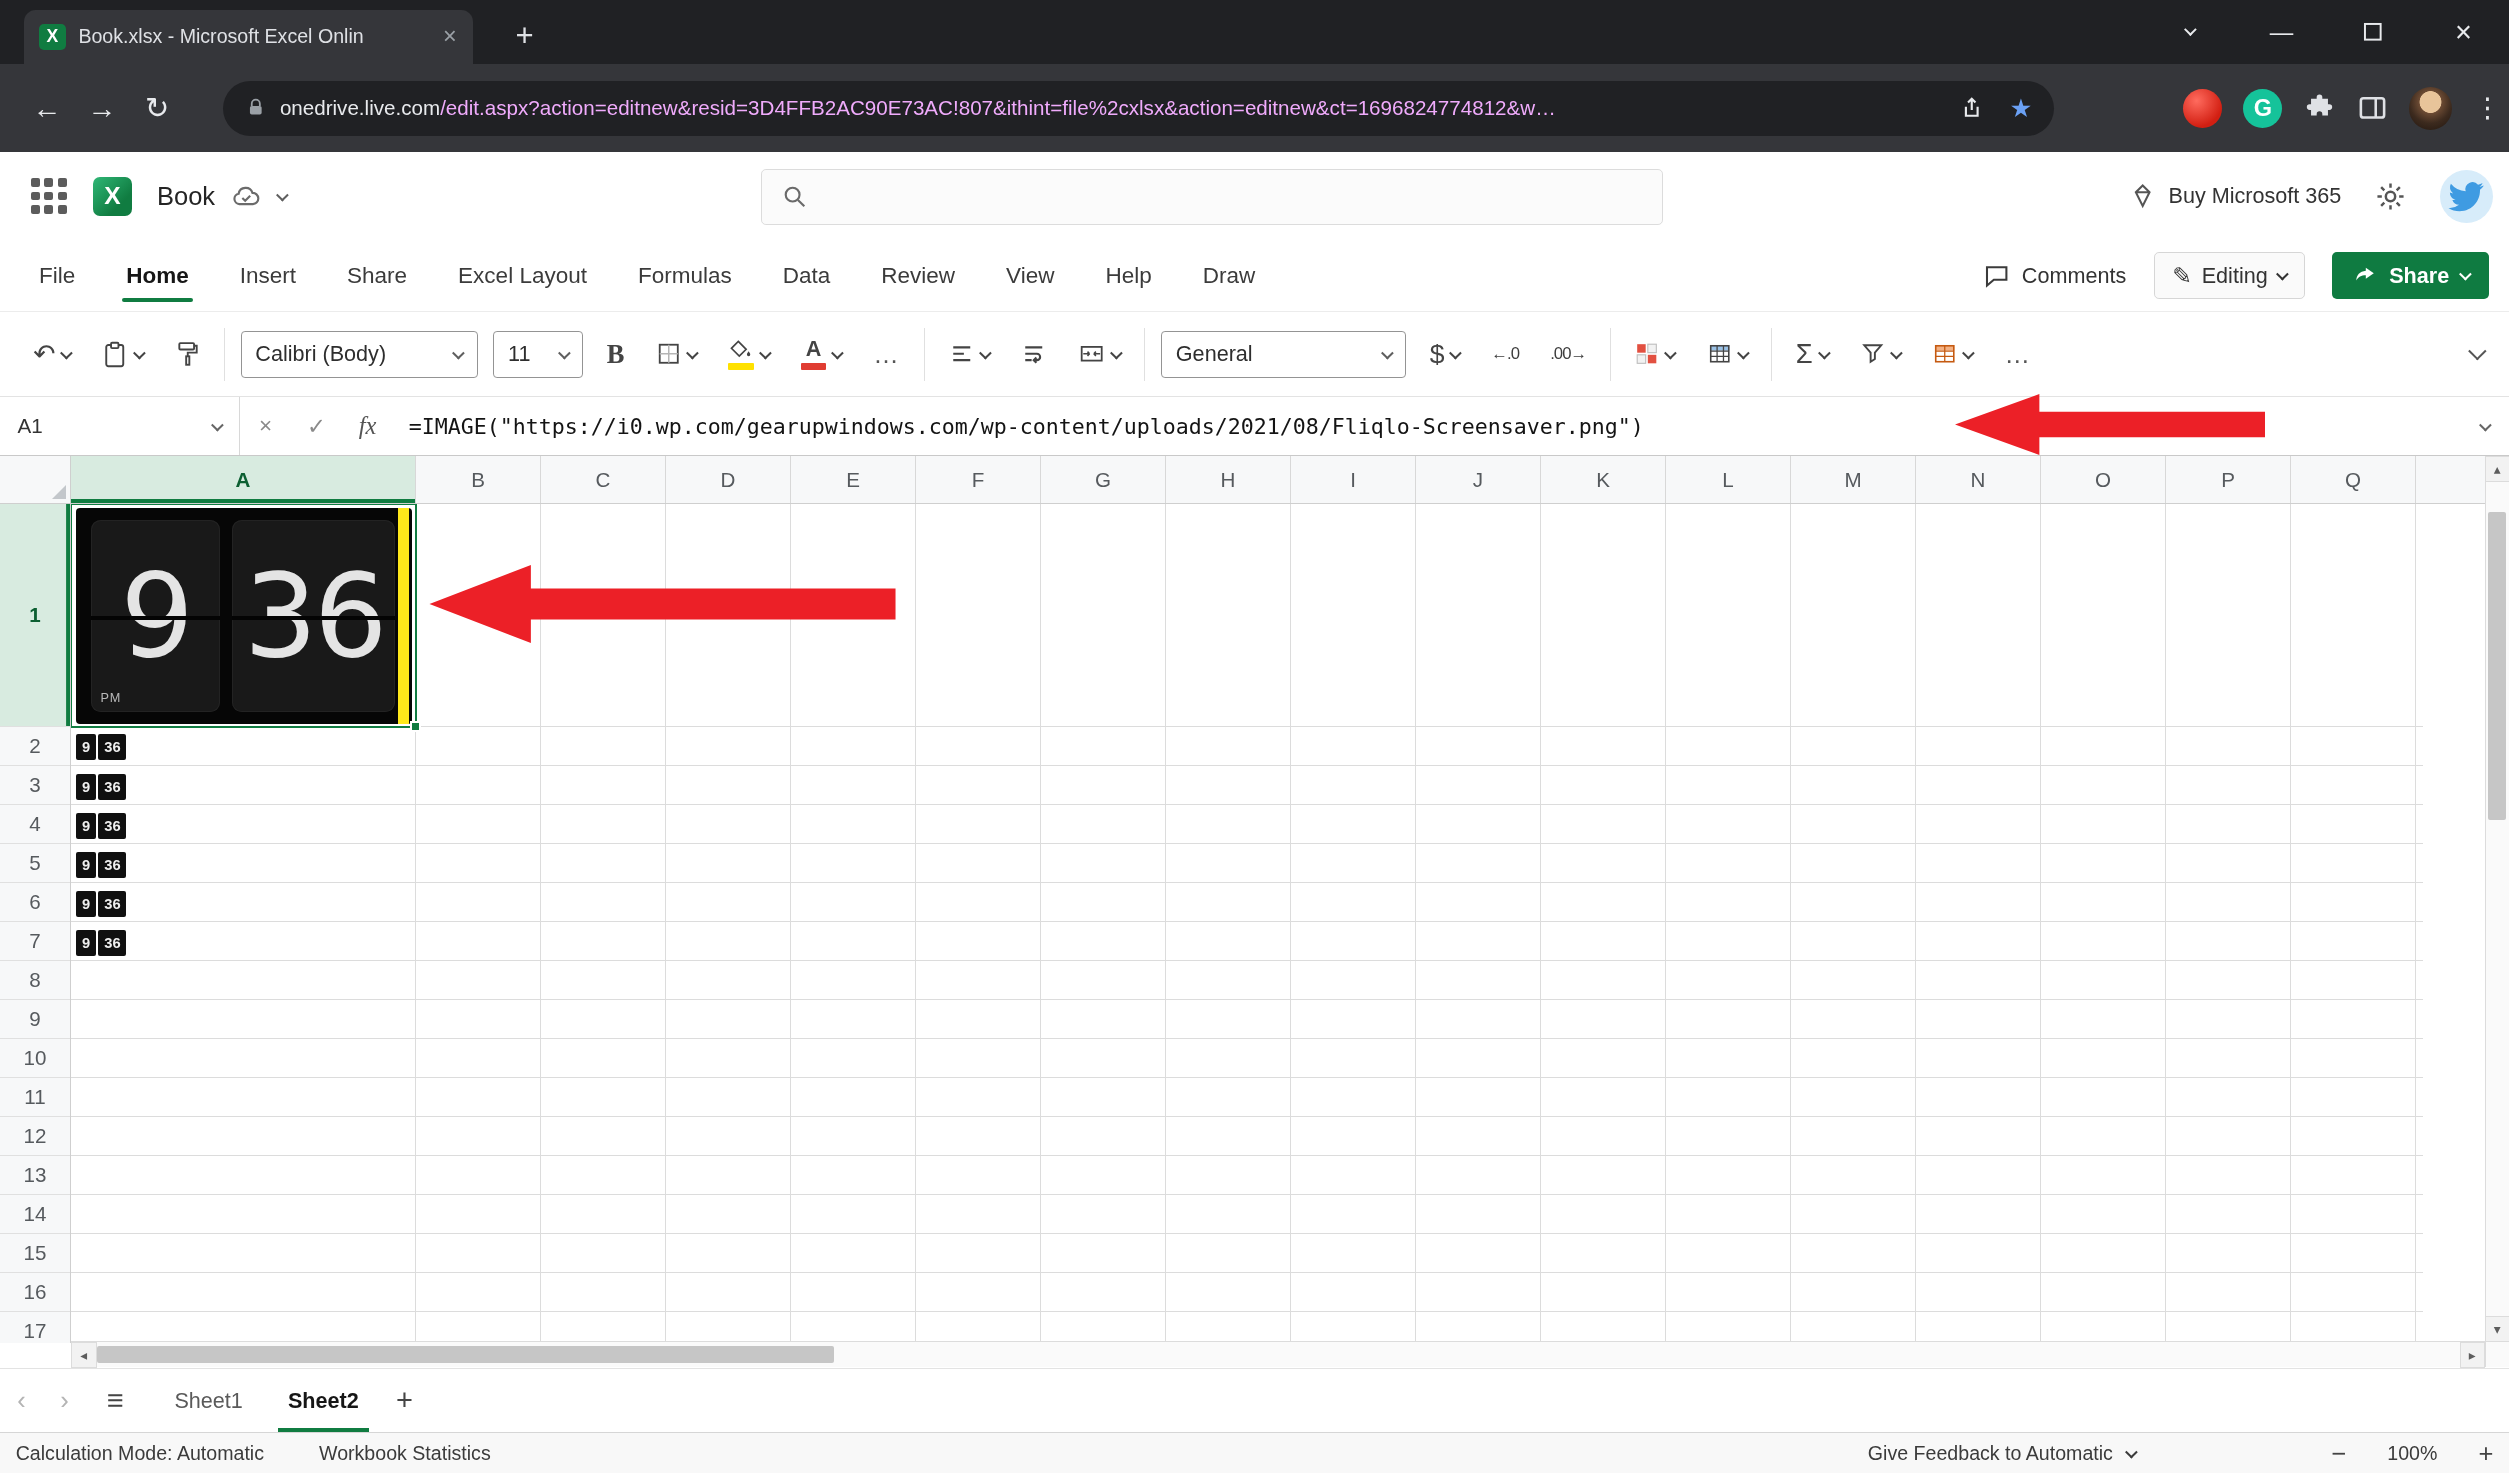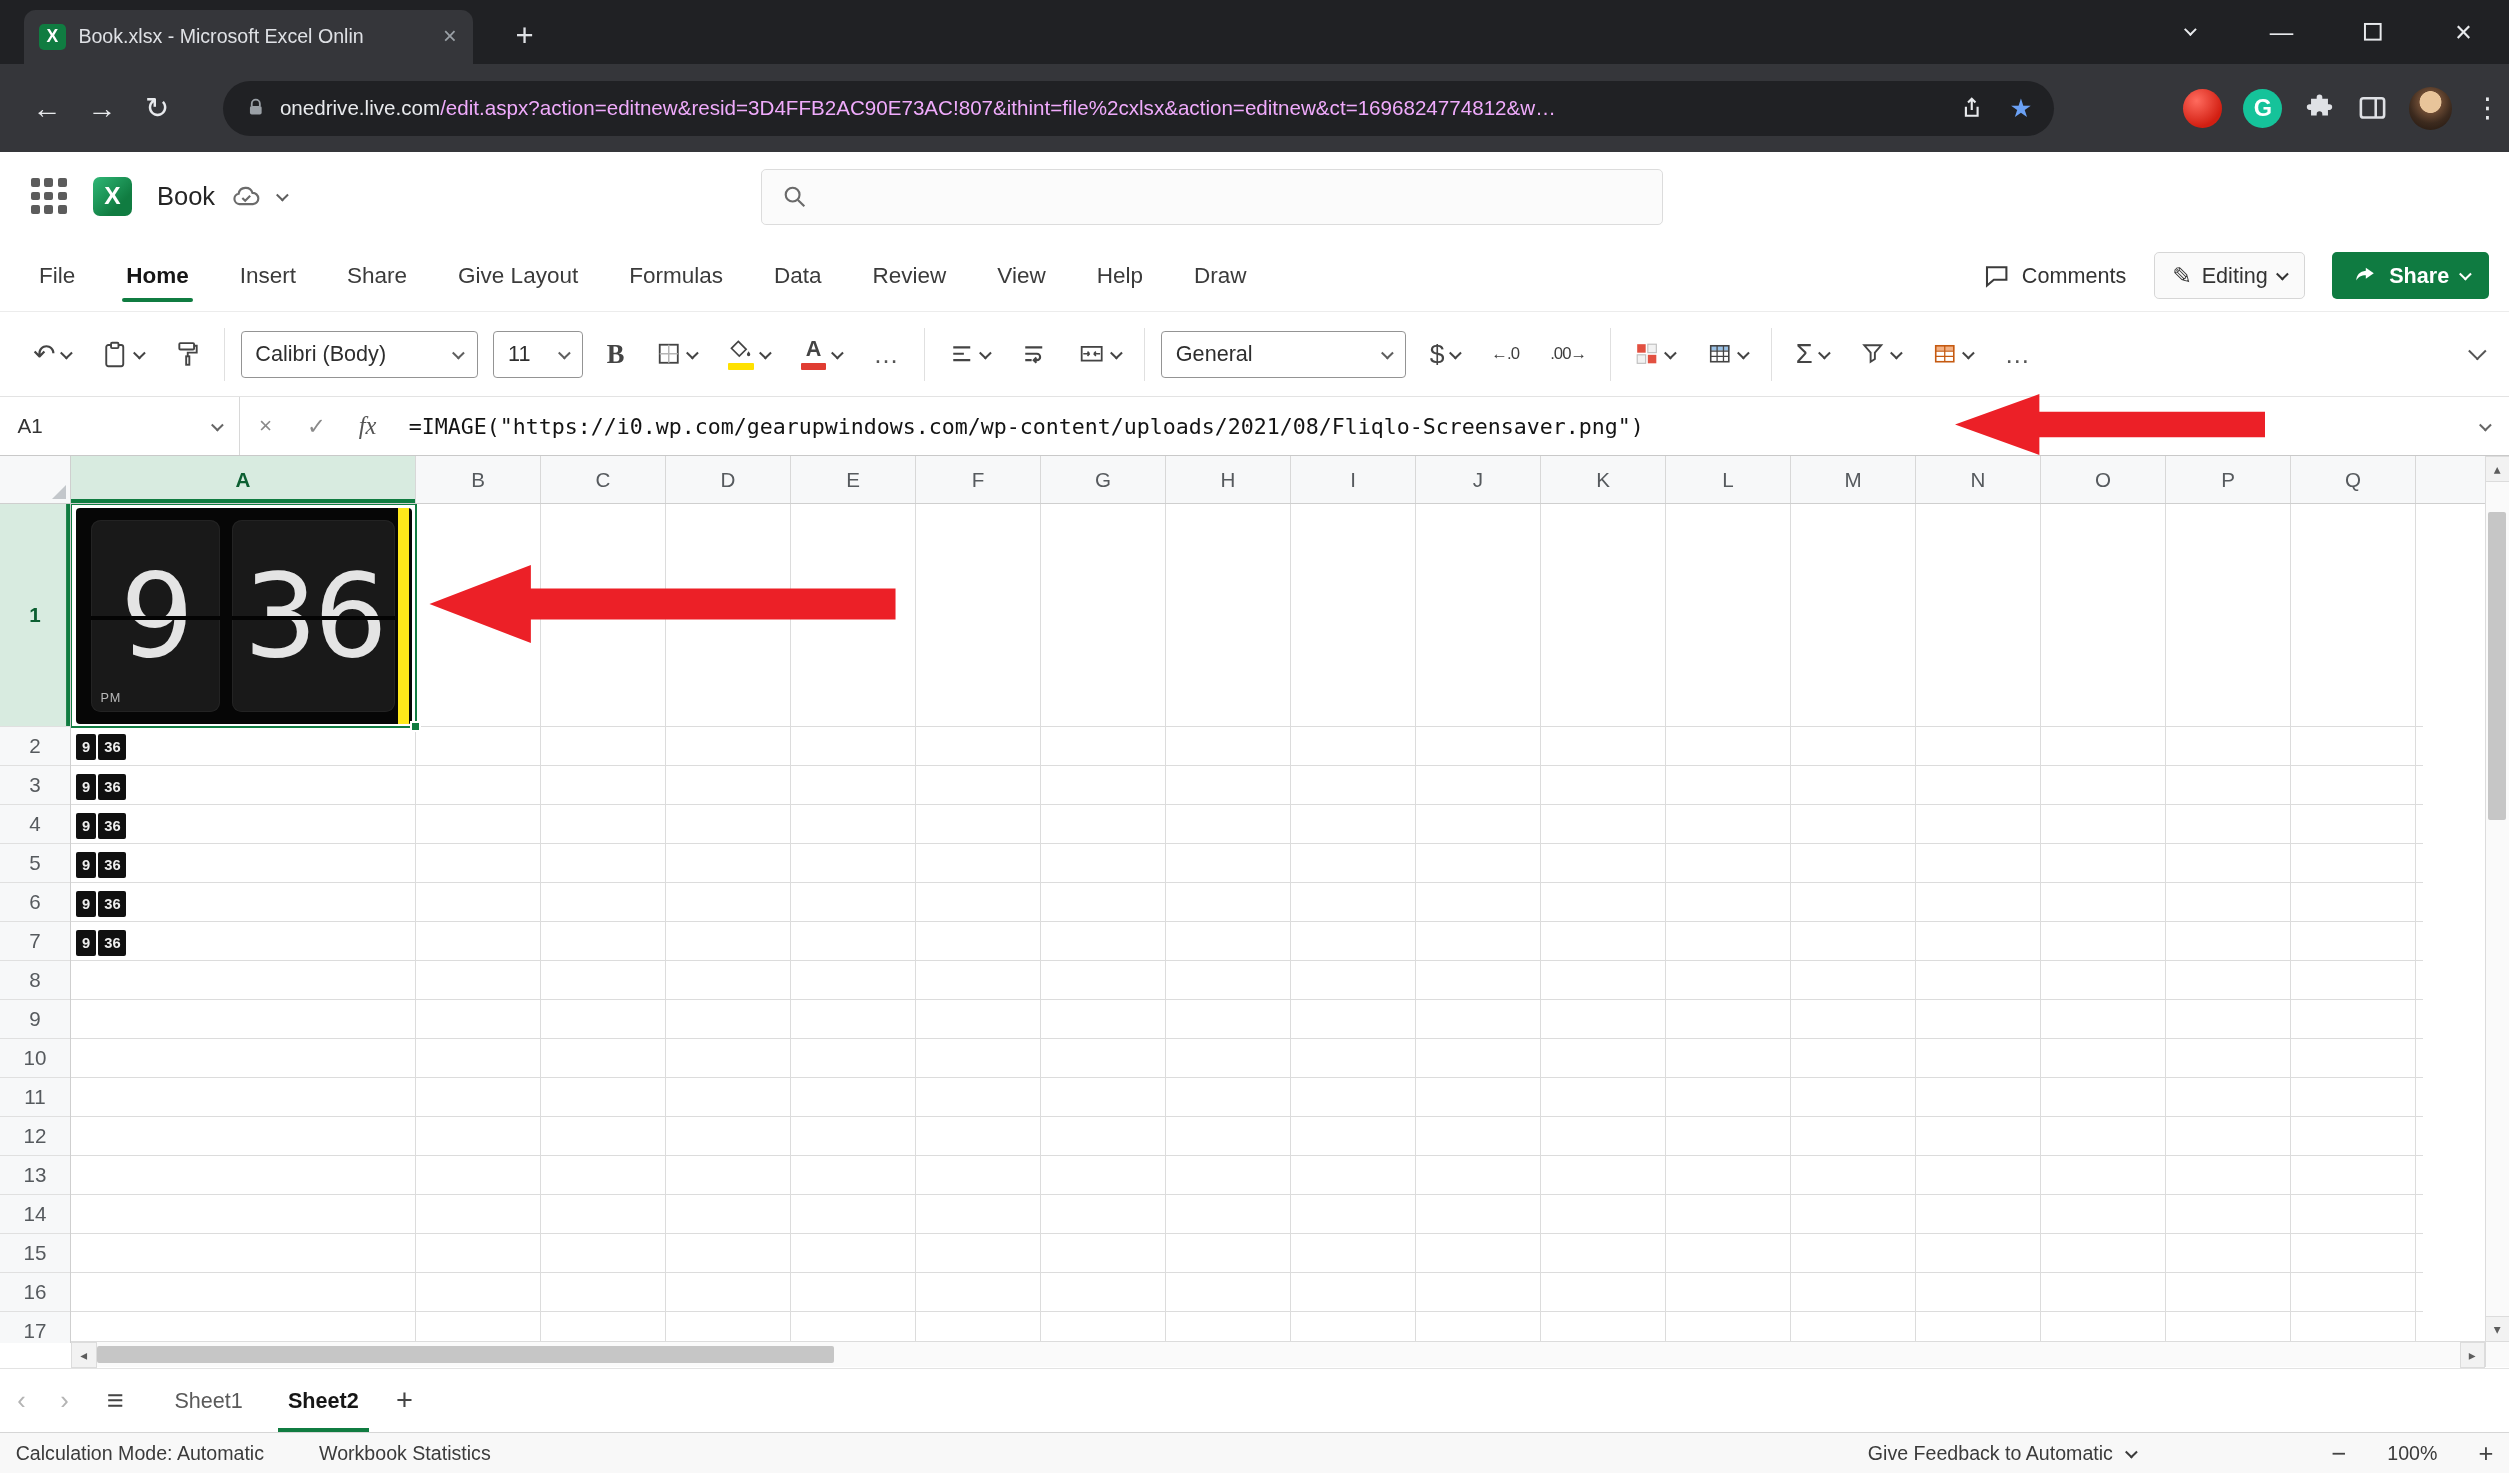--- a/index.html
+++ b/index.html
@@ -260,29 +260,46 @@
       <path d="M9.5 11.8l2.4 2.4 4.2-4.2" fill="none" stroke="#6b6b6b" stroke-width="1.8"></path>
     </svg>
     <i class="chev"></i>
   </div>
   <div class="searchbox">
     <svg width="25.5" height="25.5" viewBox="0 0 24 24">
       <circle cx="10" cy="10" r="6.5" fill="none" stroke="#6a6a6a" stroke-width="2"></circle>
       <line x1="15" y1="15" x2="21" y2="21" stroke="#6a6a6a" stroke-width="2"></line>
     </svg>
   </div>
+  <div class="appbar-right">
+    <div class="buy-btn">
+      <svg width="27.4" height="27.4" viewBox="0 0 24 24">
+        <path d="M12 3l6 6-6 12L6 9z M6 9h12" fill="none" stroke="#555" stroke-width="1.8"></path>
+      </svg>
+      <span>Buy Microsoft 365</span>
+    </div>
+    <svg width="33" height="33" viewBox="0 0 24 24">
+      <circle cx="12" cy="12" r="3.4" fill="none" stroke="#555" stroke-width="1.8"></circle>
+      <path d="M12 2.5v3.2M12 18.3v3.2M2.5 12h3.2M18.3 12h3.2M5.2 5.2l2.3 2.3M16.5 16.5l2.3 2.3M18.8 5.2l-2.3 2.3M7.5 16.5l-2.3 2.3" stroke="#555" stroke-width="1.8"></path>
+    </svg>
+    <div class="avatar-app">
+      <svg width="39" height="39" viewBox="0 0 24 24">
+        <path d="M22.5 5.3c-.8.4-1.6.6-2.5.8a4.4 4.4 0 0 0 1.9-2.4c-.8.5-1.8.9-2.8 1.1a4.4 4.4 0 0 0-7.6 4A12.5 12.5 0 0 1 2.4 4.2a4.4 4.4 0 0 0 1.4 5.9c-.7 0-1.4-.2-2-.5v.1c0 2.1 1.5 3.9 3.5 4.3-.6.2-1.3.2-2 .1a4.4 4.4 0 0 0 4.1 3A8.9 8.9 0 0 1 .9 19c2 1.3 4.3 2 6.8 2 8.1 0 12.6-6.7 12.6-12.6v-.6c.9-.6 1.6-1.4 2.2-2.3z" fill="#3f9be2"></path>
+      </svg>
+    </div>
+  </div>
 </div>
 
 <div class="menubar">
   <div class="menu-items">
       <div class="menu-item">File</div>
       <div class="menu-item active">Home</div>
       <div class="menu-item">Insert</div>
       <div class="menu-item">Share</div>
-      <div class="menu-item">Give Layout</div>
+      <div class="menu-item">Excel Layout</div>
       <div class="menu-item">Formulas</div>
       <div class="menu-item">Data</div>
       <div class="menu-item">Review</div>
       <div class="menu-item">View</div>
       <div class="menu-item">Help</div>
       <div class="menu-item">Draw</div>
     </div>
   <div class="menubar-right">
     <div class="comments-btn">
       <svg width="27.4" height="25.5" viewBox="0 0 24 22">

